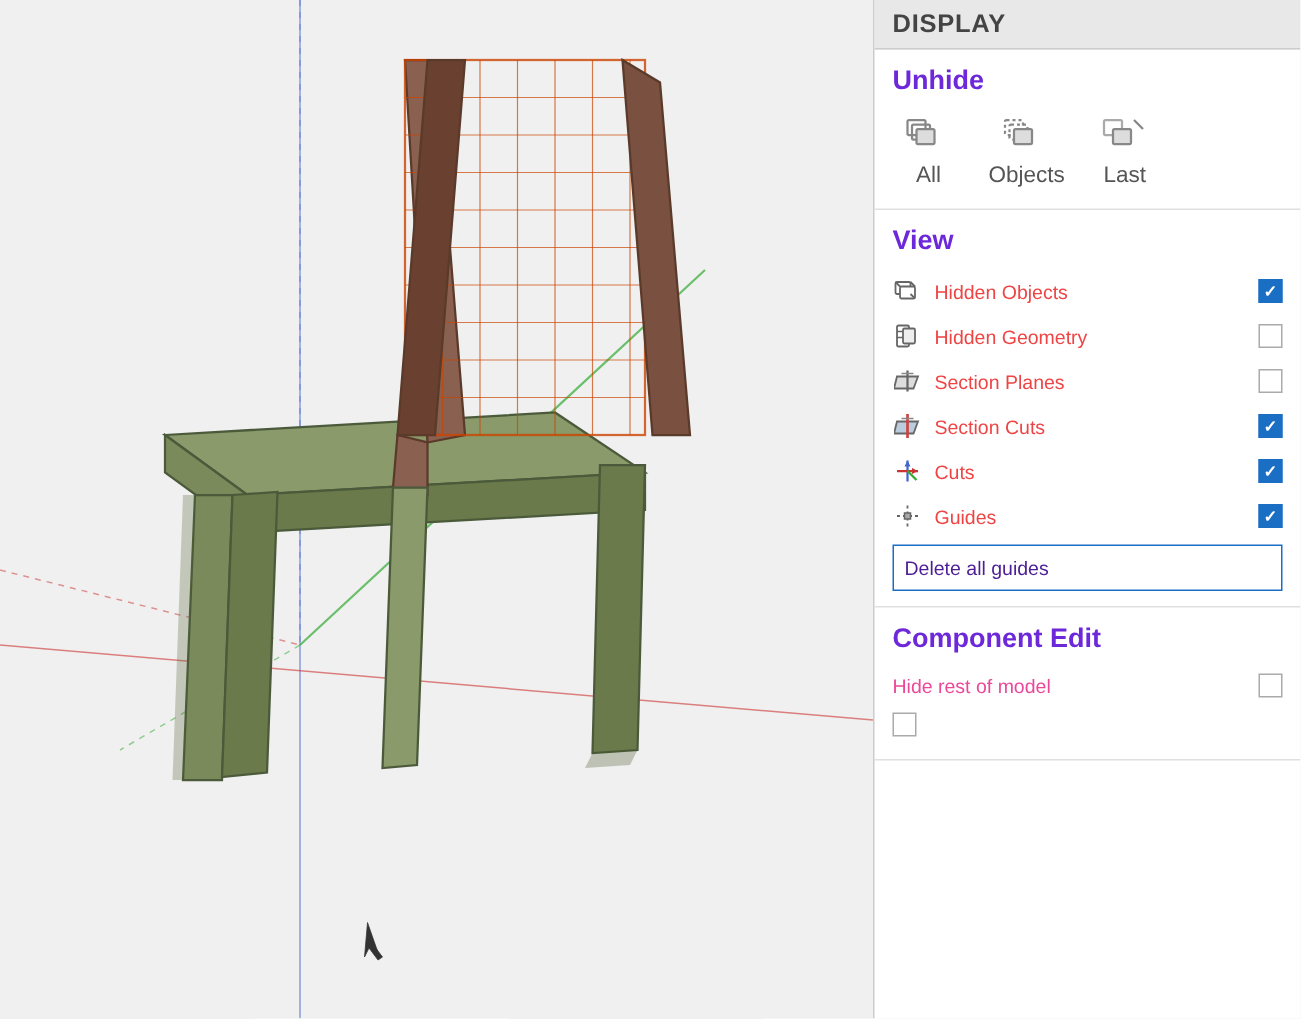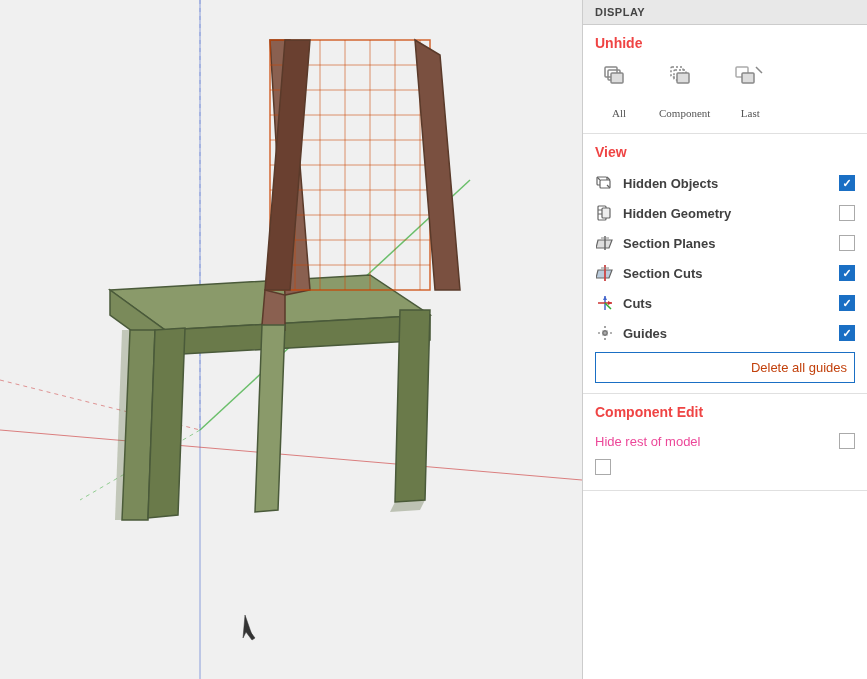--- a/index.html
+++ b/index.html
@@ -28,57 +28,56 @@
       display: flex;
       flex-direction: column;
       overflow-y: auto;
     }
 
     
     .panel-header {
       background: #e8e8e8;
       padding: 6px 12px;
       font-weight: bold;
-      font-size: 11px;
+      font-size: 17px;
       letter-spacing: 0.5px;
       color: #444;
       border-bottom: 1px solid #ccc;
     }
 
     
     .section {
       padding: 10px 12px;
       border-bottom: 1px solid #e0e0e0;
     }
 
     .section-title {
       font-weight: bold;
-      font-size: 14px;
-      color: #ef4444;
+      font-size: 18px;
+      color: #6d28d9;
       margin-bottom: 8px;
     }
 
     
     .unhide-row {
       display: flex;
       gap: 8px;
     }
 
     .unhide-btn {
       display: flex;
       flex-direction: column;
       align-items: center;
       cursor: pointer;
       padding: 4px 8px;
       border: none;
       background: none;
       color: #555;
-      font-size: 11px;
-      gap: 16px;
-      font-family: Liberation Serif, serif;
+      font-size: 15px;
+      gap: 4px;
     }
 
     .unhide-icon {
       width: 32px;
       height: 28px;
     }
 
     
     .view-item {
       display: flex;
@@ -91,23 +90,22 @@
       width: 20px;
       height: 20px;
       flex-shrink: 0;
       display: flex;
       align-items: center;
       justify-content: center;
     }
 
     .view-item-label {
       flex: 1;
-      color: #404040;
-      cursor: pointer;
-      font-weight: bold;
+      color: #ef4444;
+      cursor: pointer;
     }
 
     .checkbox {
       width: 16px;
       height: 16px;
       border: 1px solid #aaa;
       background: #fff;
       flex-shrink: 0;
       display: flex;
       align-items: center;
@@ -127,24 +125,24 @@
       font-weight: bold;
     }
 
     
     .delete-guides-btn {
       width: 100%;
       padding: 7px;
       margin-top: 4px;
       border: 1px solid #1a6fc4;
       background: #fff;
-      color: #c2410c;
+      color: #4c1d95;
       cursor: pointer;
       font-size: 13px;
-      text-align: right;
+      text-align: left;
     }
 
     
     .component-item {
       display: flex;
       align-items: center;
       padding: 5px 0;
       gap: 8px;
     }
 
@@ -248,21 +246,21 @@
         </svg>
         <span>All</span>
       </button>
 
       <button class="unhide-btn">
         <svg class="unhide-icon" viewBox="0 0 32 28">
           <rect x="2" y="4" width="12" height="10" fill="none" stroke="#888" stroke-width="1.5" rx="1" stroke-dasharray="2,2"></rect>
           <rect x="5" y="7" width="12" height="10" fill="none" stroke="#888" stroke-width="1.5" rx="1" stroke-dasharray="2,2"></rect>
           <rect x="8" y="10" width="12" height="10" fill="#ddd" stroke="#888" stroke-width="1.5" rx="1"></rect>
         </svg>
-        <span>Component</span>
+        <span>Objects</span>
       </button>
 
       <button class="unhide-btn">
         <svg class="unhide-icon" viewBox="0 0 32 28">
           <rect x="2" y="4" width="12" height="10" fill="none" stroke="#aaa" stroke-width="1.5" rx="1"></rect>
           <rect x="8" y="10" width="12" height="10" fill="#ddd" stroke="#888" stroke-width="1.5" rx="1"></rect>
           <line x1="22" y1="4" x2="28" y2="10" stroke="#888" stroke-width="1.5"></line>
         </svg>
         <span>Last</span>
       </button>

